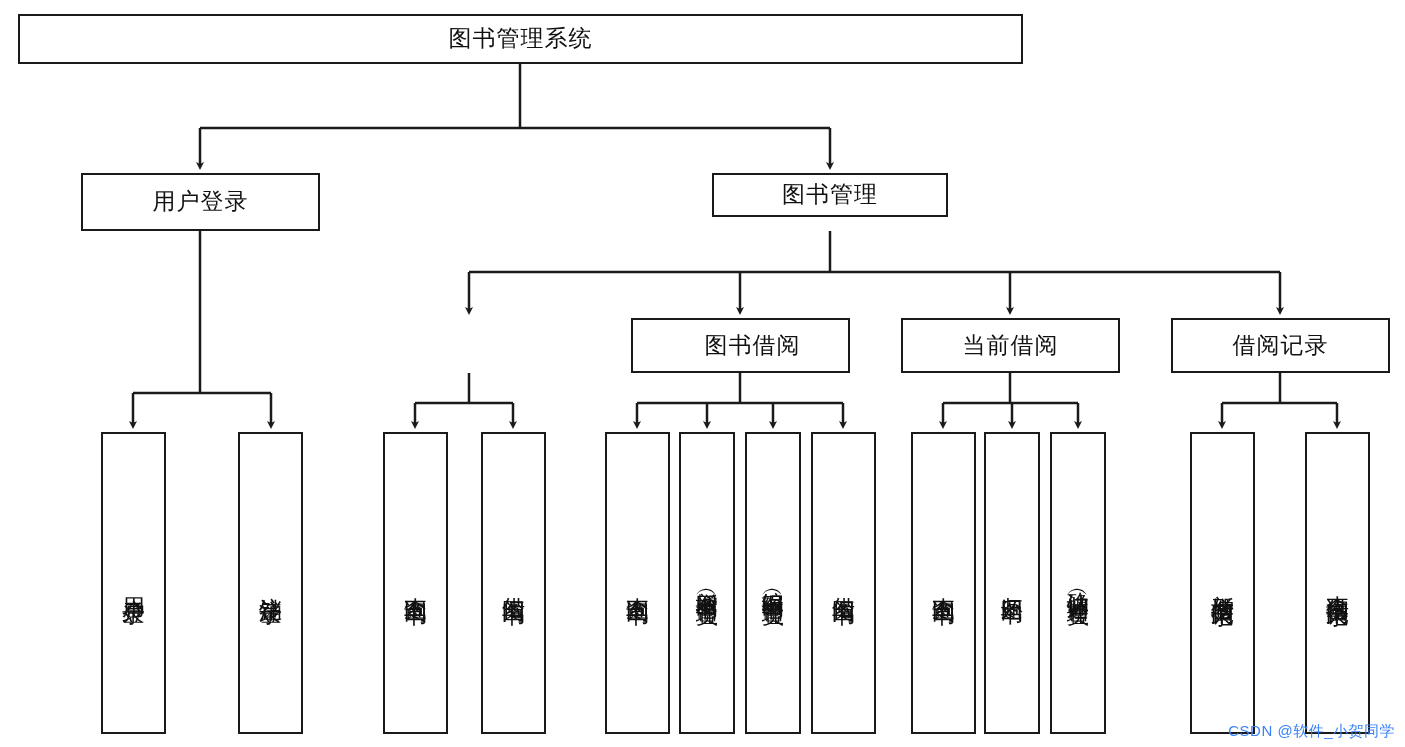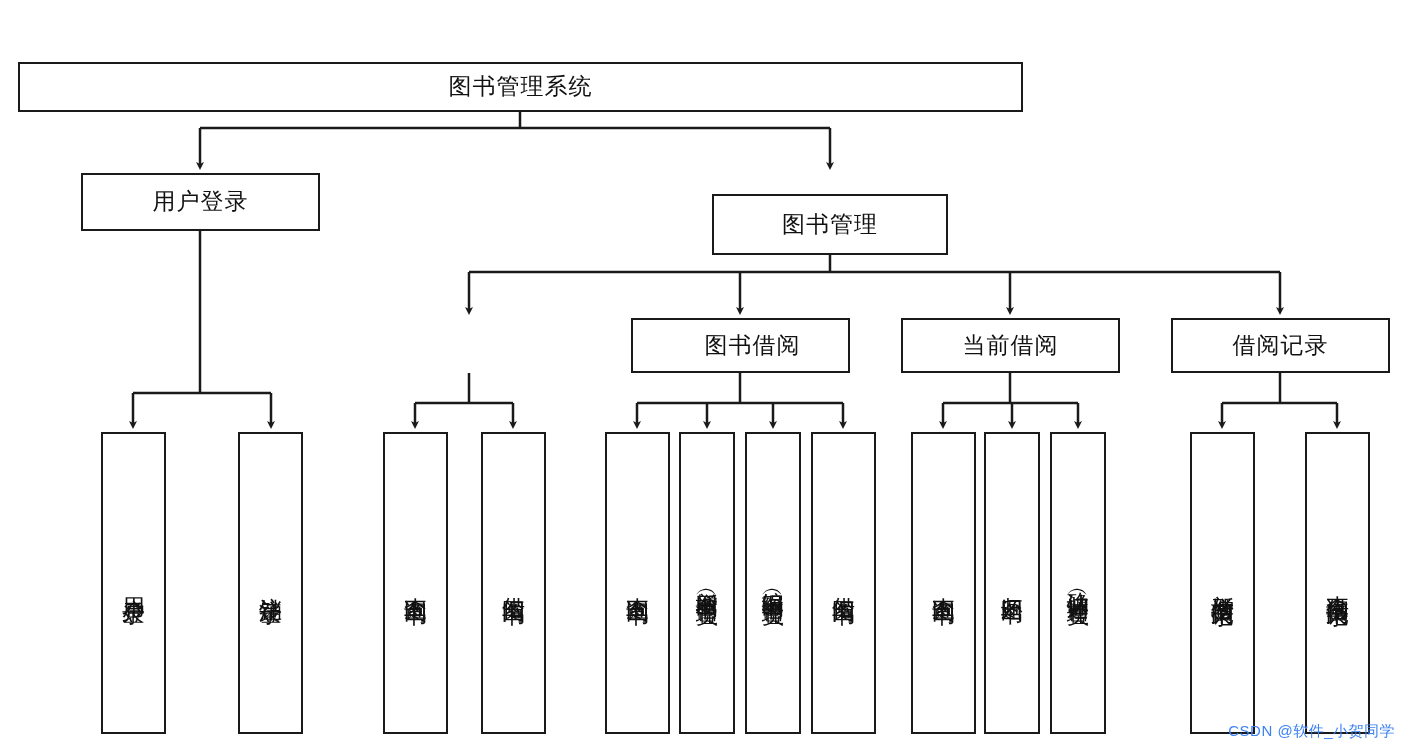--- a/index.html
+++ b/index.html
@@ -110,25 +110,25 @@
       <path d="M1012,403 L1012,425" marker-end="url(#arrow)"></path>
       <path d="M1078,403 L1078,425" marker-end="url(#arrow)"></path>
 
       <path d="M1280,373 L1280,403"></path>
       <path d="M1222,403 L1337,403"></path>
       <path d="M1222,403 L1222,425" marker-end="url(#arrow)"></path>
       <path d="M1337,403 L1337,425" marker-end="url(#arrow)"></path>
     </g>
   </svg>
 
-  <div class="node horizontal" style="left:18px; top:14px; width:1005px; height:50px;margin-top:48px;">图书管理系统</div>
+  <div class="node horizontal" style="left:18px; top:14px; width:1005px; height:50px;">图书管理系统</div>
 
   <div class="node horizontal" style="left:81px; top:173px; width:239px; height:58px;">用户登录</div>
 
-  <div class="node horizontal" style="left:712px; top:173px; width:236px; height:61px;margin-top:21px;">图书管理</div>
+  <div class="node horizontal" style="left:712px; top:173px; width:236px; height:44px;">图书管理</div>
 
 
   <div class="node horizontal" style="left:631px; top:318px; width:219px; height:55px;padding-left:24px;">图书借阅</div>
 
   <div class="node horizontal" style="left:1171px; top:318px; width:219px; height:55px;">借阅记录</div>
 
   <div class="node horizontal" style="left:901px; top:318px; width:219px; height:55px;">当前借阅</div>
 
   <div class="node vertical" style="left:101px; top:432px; width:65px; height:302px;">用户登录</div>
 

